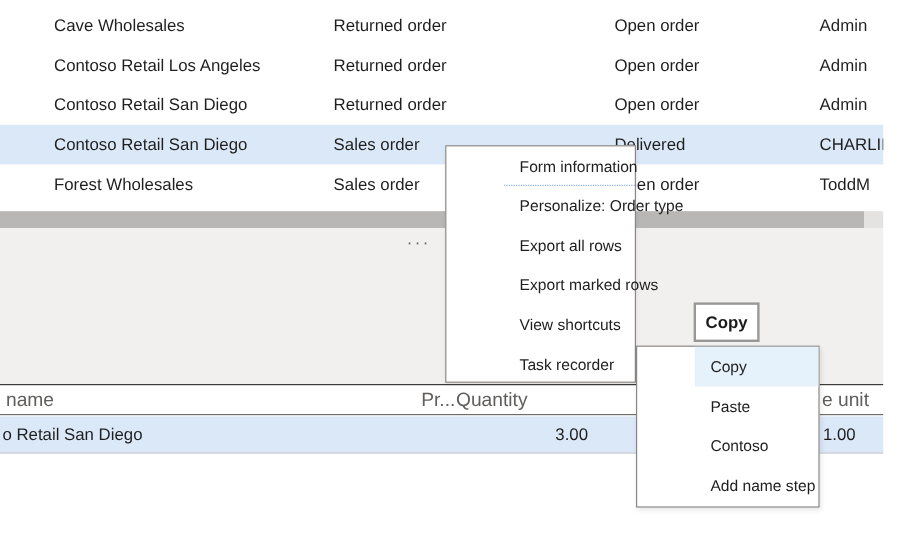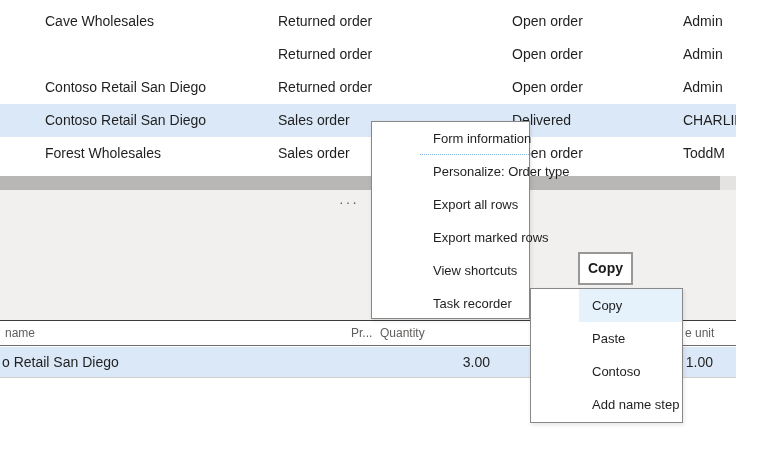--- a/index.html
+++ b/index.html
@@ -45,21 +45,21 @@
     background:#fff; border:2px solid #979797; box-sizing:border-box;
     font-weight:bold; font-size:14px; color:#1b1b1b; text-align:center; line-height:28px;
     cursor:pointer;
   }
   
   .bgrid-header {
     position:absolute; left:0; top:320px; width:765px; height:26px; z-index:1;
     border-top:1px solid #3c3b39; border-bottom:1px solid #6e6d6b; box-sizing:border-box;
     background:#fff;
   }
-  .bh { position:absolute; top:0; height:25px; line-height:25px; font-size:12px; color:#605e5c; white-space:nowrap; cursor:pointer; }
+  .bh { position:absolute; top:0; height:25px; line-height:25px; font-size:16px; color:#605e5c; white-space:nowrap; cursor:pointer; }
   .bh-name { left:5px; }
   .bh-source { left:185px; }
   .bh-pr { left:351px; }
   .bh-qty { left:380px; width:110px; text-align:left; }
   .bh-unit { left:685px; }
   .bh-n { left:754px; }
   .bgrid-row {
     position:absolute; left:0; top:347px; width:765px; height:31px; z-index:1;
     background:#dbe8f7; border-bottom:1px solid #cfcecd; box-sizing:border-box;padding-left:48px;
   }
@@ -73,20 +73,21 @@
 
 <div class="screen">
 
   <div class="trow" style="top:5px">
     <span class="tcell c-customer">Cave Wholesales</span>
     <span class="tcell c-ordertype">Returned order</span>
     <span class="tcell c-status">Open order</span>
     <span class="tcell c-user">Admin</span>
   </div>
   <div class="trow" style="top:38px">
+    <span class="tcell c-customer">Contoso Retail Los Angeles</span>
     <span class="tcell c-ordertype">Returned order</span>
     <span class="tcell c-status">Open order</span>
     <span class="tcell c-user">Admin</span>
   </div>
   <div class="trow" style="top:71px">
     <span class="tcell c-customer">Contoso Retail San Diego</span>
     <span class="tcell c-ordertype">Returned order</span>
     <span class="tcell c-status">Open order</span>
     <span class="tcell c-user">Admin</span>
   </div>

